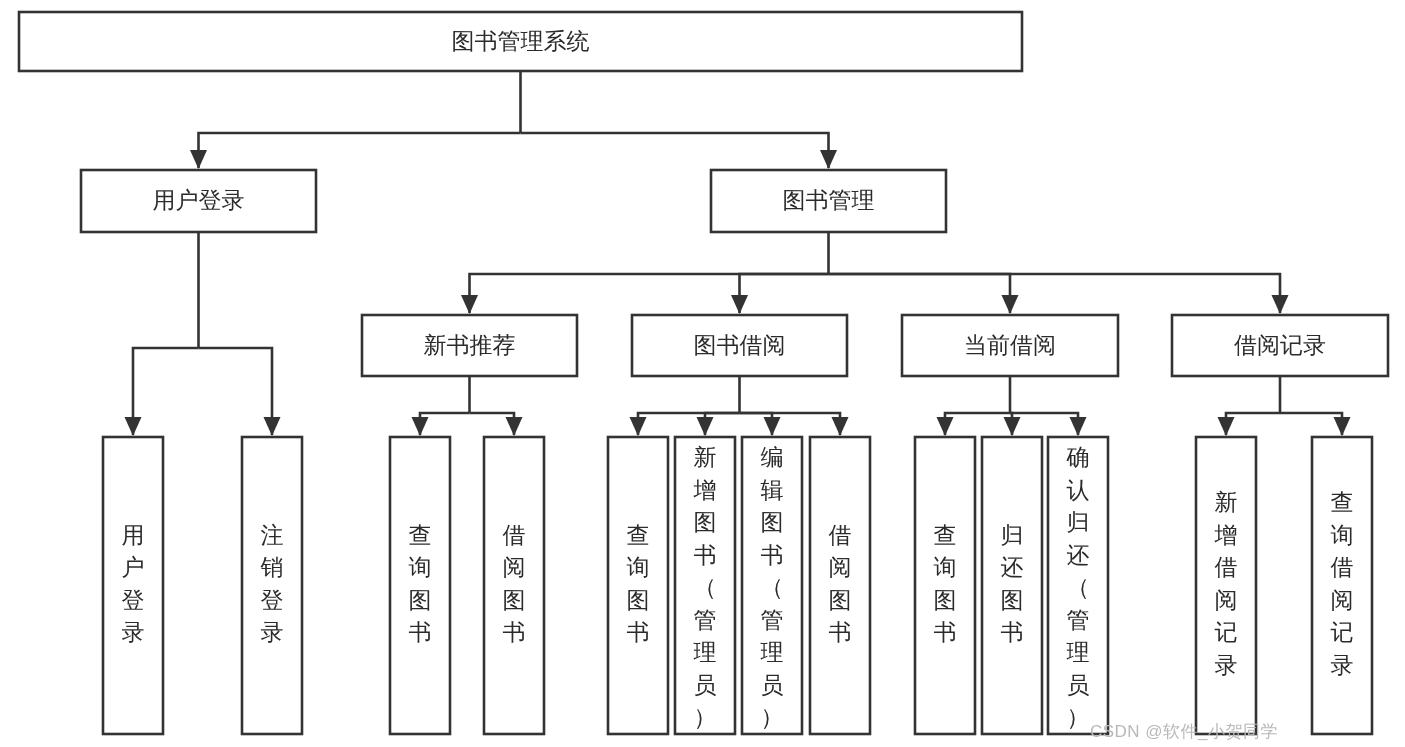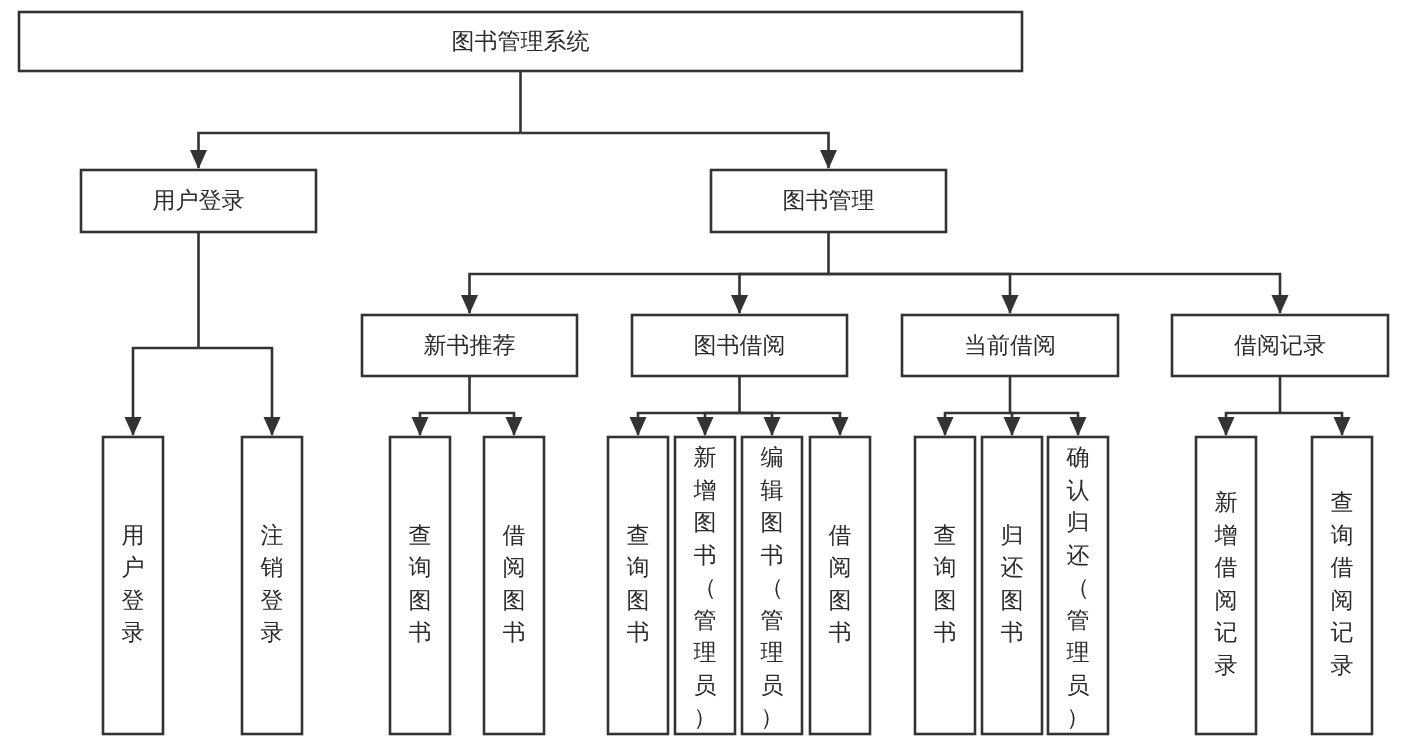--- a/index.html
+++ b/index.html
@@ -193,13 +193,14 @@
         <g>
           <rect x="1196" y="437" width="60" height="297" class="node-box"></rect>
           <text x="1226" y="0" class="node-label-vertical"><tspan x="1226" y="504.25" dominant-baseline="middle">新</tspan><tspan x="1226" y="536.75" dominant-baseline="middle">增</tspan><tspan x="1226" y="569.25" dominant-baseline="middle">借</tspan><tspan x="1226" y="601.75" dominant-baseline="middle">阅</tspan><tspan x="1226" y="634.25" dominant-baseline="middle">记</tspan><tspan x="1226" y="666.75" dominant-baseline="middle">录</tspan></text>
         </g>
         <g>
           <rect x="1312" y="437" width="60" height="297" class="node-box"></rect>
           <text x="1342" y="0" class="node-label-vertical"><tspan x="1342" y="504.25" dominant-baseline="middle">查</tspan><tspan x="1342" y="536.75" dominant-baseline="middle">询</tspan><tspan x="1342" y="569.25" dominant-baseline="middle">借</tspan><tspan x="1342" y="601.75" dominant-baseline="middle">阅</tspan><tspan x="1342" y="634.25" dominant-baseline="middle">记</tspan><tspan x="1342" y="666.75" dominant-baseline="middle">录</tspan></text>
         </g>
       </g>
   </svg>
+  <div class="watermark">CSDN @软件_小贺同学</div>
 </div>
 
 </body></html>

